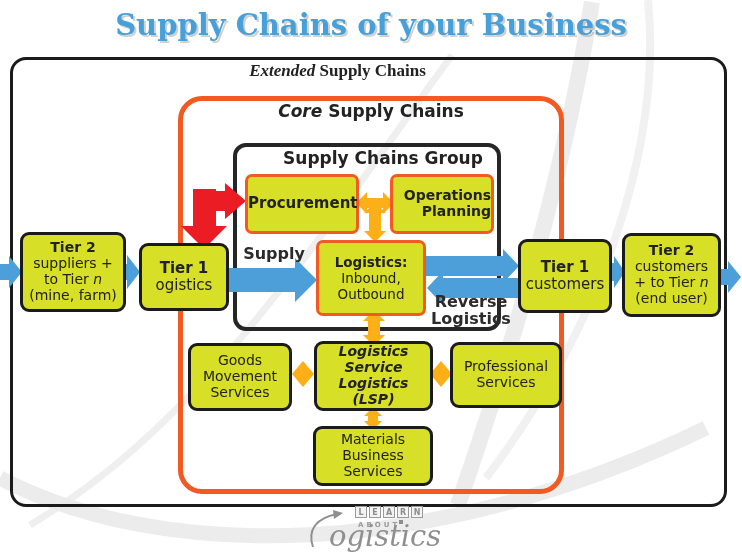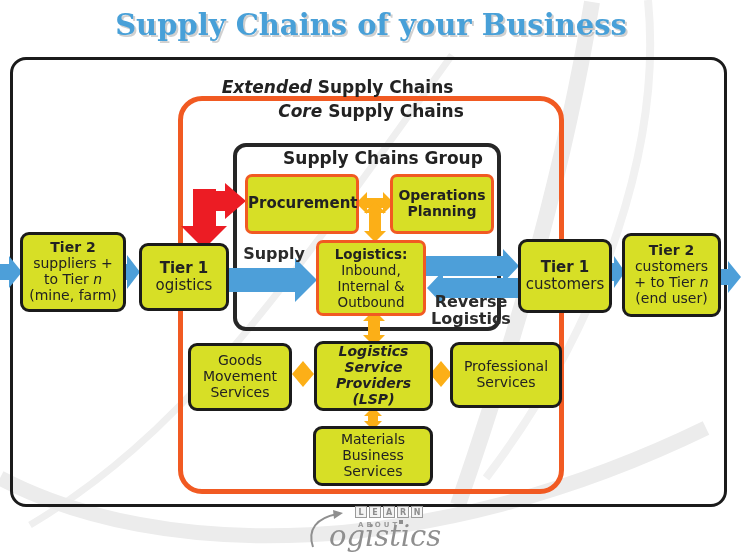--- a/index.html
+++ b/index.html
@@ -19,42 +19,42 @@
   .frame { position:absolute; background:transparent; z-index:1; }
   #frame-extended { left:10px; top:57px; width:717px; height:450px;
     border:3px solid #1b1b1b; border-radius:16px; }
   #frame-core { left:178px; top:96px; width:386px; height:398px;
     border:5px solid #f15a22; border-radius:24px; }
   #frame-group { left:233px; top:143px; width:268px; height:188px;
     border:4px solid #262626; border-radius:13px; }
 
   .frame-header { position:absolute; z-index:4; text-align:center;
     font-weight:bold; font-size:17px; color:#222; white-space:nowrap; }
-  #hdr-extended { left:10px; top:77px; width:655px; }
+  #hdr-extended { left:10px; top:61px; width:655px;font-family:Liberation Serif, serif; }
   #hdr-core { left:178px; top:101px; width:386px; }
   #hdr-group { left:233px; top:148px; width:300px; }
   .it { font-style: italic; }
 
   
   #page-title { position:absolute; left:0; top:8px; width:742px; z-index:4;
     text-align:center; font-family:"DejaVu Serif", serif; font-weight:bold;
     font-size:29px; color:#48a0d8;
     text-shadow: 2px 2px 0 rgba(150,150,150,0.45); }
 
   
   .box { position:absolute; z-index:3; background:#d7df26; text-align:center;
     display:flex; flex-direction:column; justify-content:center;
     line-height:1.14; font-size:14px; color:#222; }
   .box.orange { border:3px solid #f15a22; border-radius:7px; }
   .box.black  { border:3px solid #1b1b1b; border-radius:9px; }
   .box .b { font-weight:bold; }
   .box .bi { font-weight:bold; font-style:italic; }
 
   #box-procurement   { left:245px; top:174px; width:114px; height:60px; font-size:15px; }
-  #box-operations    { left:390px; top:174px; width:104px; height:60px; font-size:14px; }
+  #box-operations    { left:390px; top:174px; width:104px; height:60px; font-size:14px;text-align:right; }
   #box-logistics     { left:316px; top:240px; width:110px; height:76px; font-size:13.5px; line-height:1.2; }
   #box-t2-suppliers  { left:20px;  top:232px; width:106px; height:80px; }
   #box-t1-suppliers  { left:139px; top:243px; width:90px;  height:68px; font-size:15px; }
   #box-t1-customers  { left:518px; top:239px; width:94px;  height:74px; font-size:15px; }
   #box-t2-customers  { left:622px; top:233px; width:99px;  height:84px; }
   #box-goods         { left:188px; top:343px; width:104px; height:68px; }
   #box-lsp           { left:314px; top:341px; width:119px; height:70px; }
   #box-professional  { left:450px; top:342px; width:112px; height:66px; }
   #box-materials     { left:313px; top:426px; width:120px; height:60px; }
 
@@ -124,21 +124,20 @@
   <div class="box orange" id="box-procurement">
     <div class="b">Procurement</div>
   </div>
   <div class="box orange" id="box-operations">
     <div class="b">Operations</div>
     <div class="b">Planning</div>
   </div>
   <div class="box orange" id="box-logistics">
     <div class="b">Logistics:</div>
     <div>Inbound,</div>
-    <div>Internal &amp;</div>
     <div>Outbound</div>
   </div>
 
   <div class="box black" id="box-t2-suppliers">
     <div class="b">Tier 2</div>
     <div>suppliers +</div>
     <div><span>to Tier </span><span class="it">n</span></div>
     <div>(mine, farm)</div>
   </div>
   <div class="box black" id="box-t1-suppliers">
@@ -157,21 +156,21 @@
   </div>
 
   <div class="box black" id="box-goods">
     <div>Goods</div>
     <div>Movement</div>
     <div>Services</div>
   </div>
   <div class="box black" id="box-lsp">
     <div class="bi">Logistics</div>
     <div class="bi">Service</div>
-    <div class="bi">Providers (LSP)</div>
+    <div class="bi">Logistics (LSP)</div>
   </div>
   <div class="box black" id="box-professional">
     <div>Professional</div>
     <div>Services</div>
   </div>
   <div class="box black" id="box-materials">
     <div>Materials</div>
     <div>Business</div>
     <div>Services</div>
   </div>

